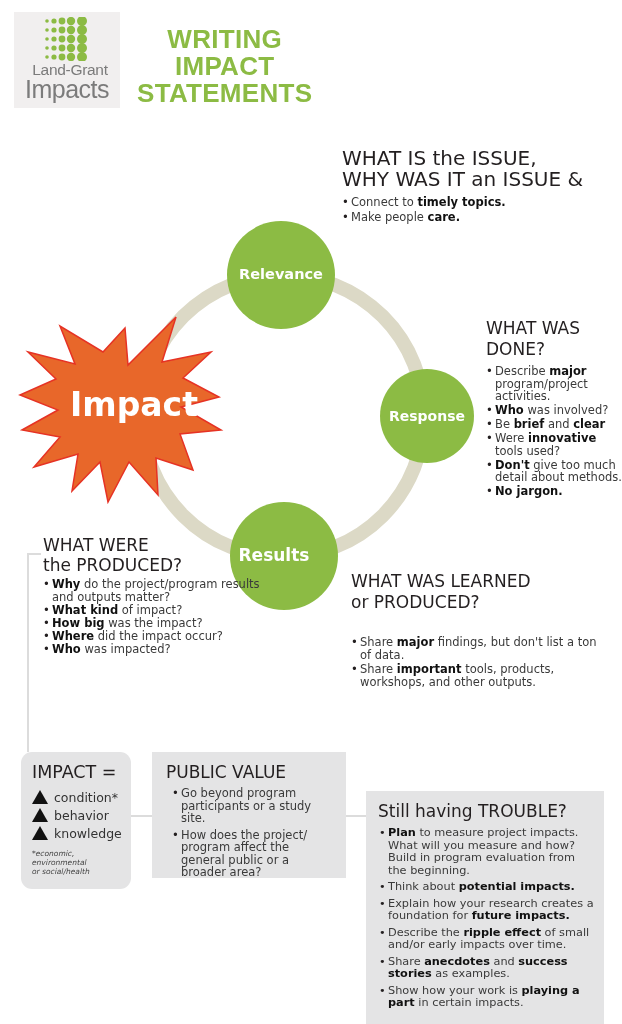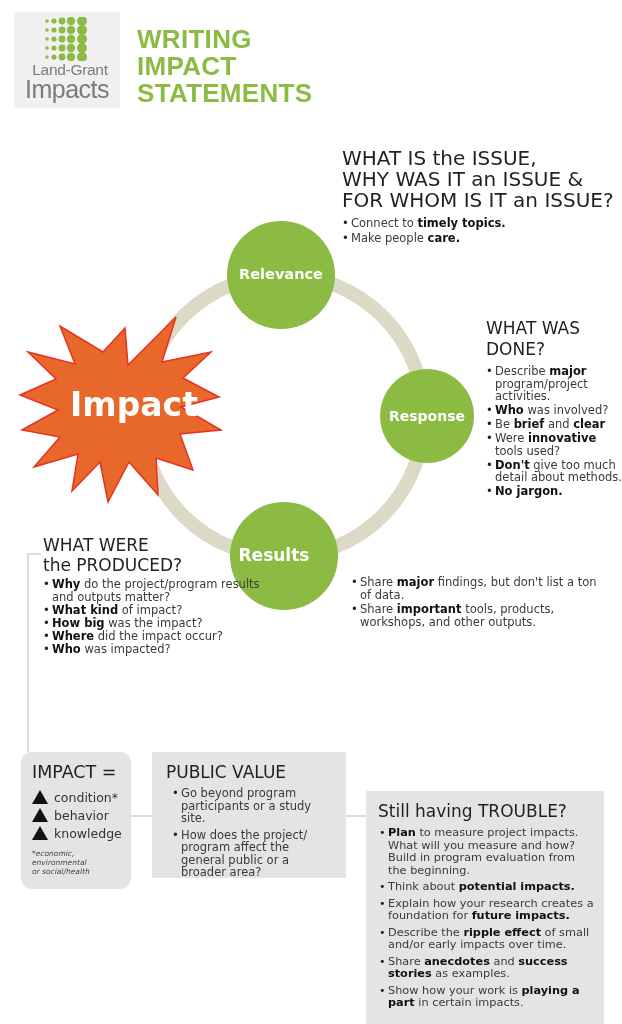--- a/index.html
+++ b/index.html
@@ -11,21 +11,21 @@
   
   .logo { left: 14px; top: 12px; width: 106px; height: 96px; background: #f1efef; }
   .logo svg { position: absolute; left: 30px; top: 5px; }
   .logo-line1 { position: absolute; left: 0; width: 112px; top: 49px; text-align: center;
     font-family: "Liberation Sans", sans-serif; font-size: 15.5px; color: #7b7b7b; letter-spacing: -0.3px; }
   .logo-line2 { position: absolute; left: 0; width: 106px; top: 63px; text-align: center;
     font-family: "Liberation Sans", sans-serif; font-size: 25px; color: #7b7b7b; letter-spacing: -0.5px; }
 
   
   .title { left: 137px; top: 26px; font-family: "Liberation Sans", sans-serif; font-weight: bold;
-    font-size: 26px; line-height: 27px; color: #8cbb44; letter-spacing: 0.3px; }
+    font-size: 26px; line-height: 27px; color: #8cbb44; letter-spacing: 0.3px; text-align: center; }
   .title span { display: block; }
 
   
   .diagram { left: 0; top: 0; }
 
   .circle-label { position: absolute; color: #ffffff; font-family: "DejaVu Sans", sans-serif;
     font-weight: bold; text-align: center; }
   .impact-label { position: absolute; left: 54px; top: 385px; width: 160px; text-align: center;
     color: #ffffff; font-family: "DejaVu Sans", sans-serif; font-weight: bold; font-size: 33px; }
 
@@ -44,21 +44,21 @@
   .sec-done .heading { font-size: 17px; line-height: 21px; }
   .sec-done ul { margin-top: 5px; font-size: 11.5px; line-height: 12.5px; }
   .sec-done ul li { margin-bottom: 1.5px; }
 
   .sec-impacts { left: 43px; top: 535px; width: 230px; }
   .sec-impacts .heading { font-size: 17px; line-height: 20px; }
   .sec-impacts ul { margin-top: 3px; font-size: 11.5px; line-height: 13px; }
 
   .sec-learned { left: 351px; top: 571px; width: 250px; }
   .sec-learned .heading { font-size: 17px; line-height: 21px; }
-  .sec-learned ul { margin-top: 5px; font-size: 11.5px; line-height: 12.5px; }
+  .sec-learned ul { margin-top: 23px; font-size: 11.5px; line-height: 12.5px; }
   .sec-learned ul li { margin-bottom: 2px; }
 
   
   .line-v { left: 27px; top: 553px; width: 2px; height: 199px; background: #dcdcdc; }
   .line-h1 { left: 27px; top: 553px; width: 14px; height: 2px; background: #dcdcdc; }
   .line-h2 { left: 131px; top: 815px; width: 24px; height: 2px; background: #dcdcdc; }
   .line-h3 { left: 346px; top: 815px; width: 22px; height: 2px; background: #dcdcdc; }
 
   
   .box { background: #e4e4e5; }
@@ -133,21 +133,20 @@
 
 <div class="circle-label" style="left:227px; top:266px; width:108px; font-size:14.5px;">Relevance</div>
 <div class="circle-label" style="left:380px; top:408px; width:94px; font-size:14px;">Response</div>
 <div class="circle-label" style="left:230px; top:545px; width:88px; font-size:17px;">Results</div>
 <div class="impact-label">Impact</div>
 
 <div class="abs sec-issue">
   <div class="heading">
     <div>WHAT IS the ISSUE,</div>
     <div>WHY WAS IT an ISSUE &amp;</div>
-    <div>FOR WHOM IS IT an ISSUE?</div>
   </div>
   <ul class="bul">
       <li><span>Connect to </span><b>timely topics.</b></li>
       <li><span>Make people </span><b>care.</b></li>
     </ul>
 </div>
 
 <div class="abs sec-done">
   <div class="heading">
     <div>WHAT WAS</div>
@@ -173,20 +172,24 @@
   <ul class="bul">
       <li><b>Why</b><span> do the project/program results and outputs matter?</span></li>
       <li><b>What kind</b><span> of impact?</span></li>
       <li><b>How big</b><span> was the impact?</span></li>
       <li><b>Where</b><span> did the impact occur?</span></li>
       <li><b>Who</b><span> was impacted?</span></li>
     </ul>
 </div>
 
 <div class="abs sec-learned">
+  <div class="heading">
+    <div>WHAT WAS LEARNED</div>
+    <div>or PRODUCED?</div>
+  </div>
   <ul class="bul">
       <li><span>Share </span><b>major</b><span> findings, but don't list a ton of data.</span></li>
       <li><span>Share </span><b>important</b><span> tools, products, workshops, and other outputs.</span></li>
     </ul>
 </div>
 
 <div class="abs line-h2"></div>
 <div class="abs line-h3"></div>
 
 <div class="abs box box-impact">

